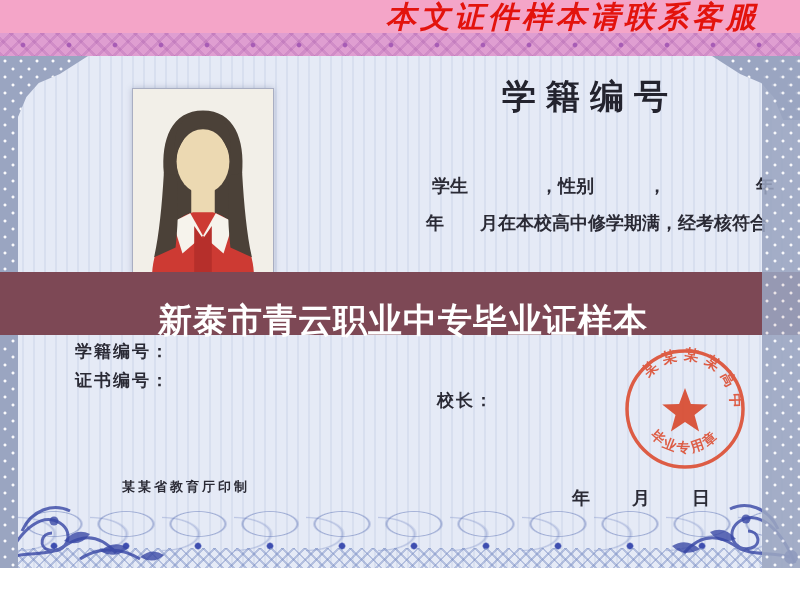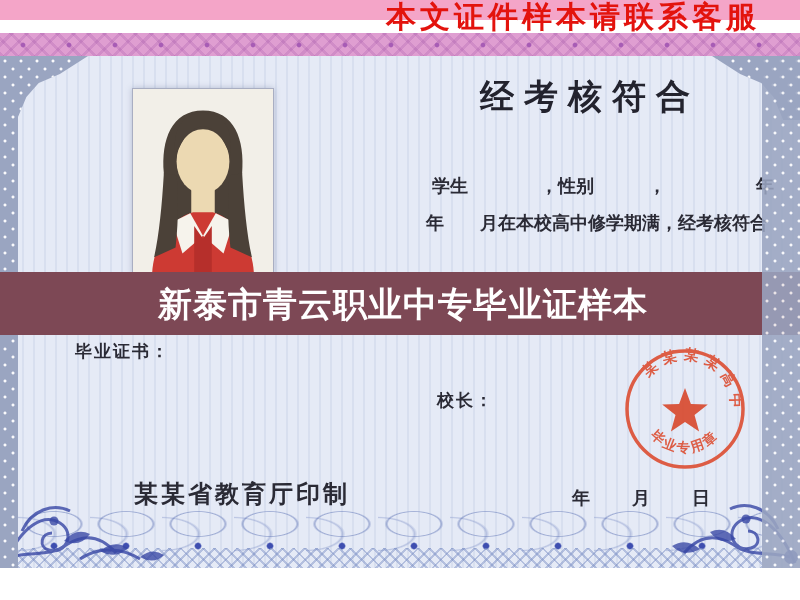--- a/index.html
+++ b/index.html
@@ -3,22 +3,22 @@
 <meta charset="utf-8">
 <style>
   html,body{margin:0;padding:0;}
   body{
     width:800px;height:600px;position:relative;overflow:hidden;
     background:#ffffff;
     font-family:"Liberation Serif","DejaVu Serif",serif;
   }
   
   .top-banner{
-    position:absolute;left:0;top:0;width:800px;height:20px;
-    background:#f4a5c8;z-index:10;
+    position:absolute;left:0;top:0;width:800px;height:33px;
+    background:#f4a5c8;z-index:10;font-style:italic;
   }
   .top-banner .txt{
     position:absolute;right:40px;top:0;line-height:34px;
     font-size:30px;letter-spacing:4px;color:#e3130d;font-weight:bold;
     white-space:nowrap;
   }
   .pink-band{
     position:absolute;left:0;top:33px;width:800px;height:23px;z-index:9;
     background-color:#df9ed1;
     background-image:
@@ -67,35 +67,35 @@
   }
   .body-lines .bline:nth-child(1){padding-left:32px;}
   .body-lines .bline:nth-child(2){padding-left:26px;}
   .body-lines .bline:nth-child(3){padding-left:0;}
   
   .overlay-banner{
     position:absolute;left:0;top:216px;width:800px;height:63px;
     background:#7d4855;z-index:5;
   }
   .overlay-banner .txt{
-    position:absolute;left:158px;top:0;line-height:64px;
+    position:absolute;left:158px;top:16px;line-height:64px;
     font-family:"Liberation Sans","DejaVu Sans",sans-serif;
     font-size:34px;font-weight:800;color:#ffffff;letter-spacing:1px;
     white-space:nowrap;
   }
   
   .label{
     position:absolute;font-size:17px;font-weight:bold;color:#2a2a35;
     letter-spacing:2px;z-index:2;white-space:nowrap;
   }
   .lbl-regno{left:75px;top:284px;}
   .lbl-certno{left:75px;top:313px;}
   .lbl-principal{left:437px;top:333px;text-align:center;}
   .lbl-schoolseal{left:583px;top:333px;}
-  .lbl-printer{left:134px;top:422px;font-size:24px;letter-spacing:3px;}
+  .lbl-printer{left:122px;top:422px;font-size:13px;letter-spacing:3px;}
   .lbl-date{left:572px;top:430px;font-size:18px;}
   
   .seal{position:absolute;left:622px;top:290px;width:126px;height:126px;z-index:4;opacity:.92;}
   
   .guilloche{
     position:absolute;left:18px;right:38px;top:448px;height:64px;z-index:1;
     background-image:
       radial-gradient(circle 5px at 36px 42px, #3e4eb0 50%, rgba(62,78,176,.45) 68%, transparent 78%),
       radial-gradient(ellipse 44px 20px at 36px 20px, transparent 58%, rgba(104,124,186,.55) 62%, transparent 67%),
       radial-gradient(ellipse 58px 26px at 0px 30px, transparent 59%, rgba(140,156,205,.5) 63%, transparent 68%);
@@ -120,21 +120,21 @@
 </div>
 <div class="pink-band"></div>
 
 <div class="certificate">
 
   <div class="lace lace-left"></div>
   <div class="lace lace-right"></div>
   <div class="lace lace-corner tl"></div>
   <div class="lace lace-corner tr"></div>
 
-  <div class="cert-title">经考核符合</div>
+  <div class="cert-title">学籍编号</div>
 
   <div class="photo">
     <svg viewBox="0 0 140 188" aria-hidden="true">
       <rect width="140" height="188" fill="#f2efe8"></rect>
       <path d="M70,22 C38,22 27,52 30,86 C32,114 37,136 32,162 L54,152 L86,152 L108,162 C103,136 108,114 110,86 C113,52 102,22 70,22 Z" fill="#4b4138"></path>
       <ellipse cx="70" cy="74" rx="27" ry="33" fill="#ecd9b2"></ellipse>
       <path d="M70,24 C46,26 39,44 42,68 C50,50 56,40 70,38 C84,40 90,50 98,68 C101,44 94,26 70,24 Z" fill="#4b4138"></path>
       <rect x="58" y="96" width="24" height="32" fill="#ecd9b2"></rect>
       <path d="M18,188 C20,156 38,132 60,126 L80,126 C102,132 120,156 122,188 Z" fill="#cd3a33"></path>
       <path d="M57,127 L70,150 L49,168 L39,136 Z" fill="#f6f3ec"></path>
@@ -147,21 +147,22 @@
 
   <div class="body-lines">
     <div class="bline">学生　　　　，性别　　　，　　　　　年</div>
     <div class="bline">年　　月在本校高中修学期满，经考核符合</div>
   </div>
 
   <div class="overlay-banner">
     <div class="txt">新泰市青云职业中专毕业证样本</div>
   </div>
 
-  <div class="label lbl-regno">毕业证书：</div>
+  <div class="label lbl-regno">学籍编号：</div>
+  <div class="label lbl-certno">证书编号：</div>
   <div class="label lbl-principal">校长：</div>
 
   <div class="seal">
     <svg viewBox="0 0 126 126">
       <circle cx="63" cy="63" r="58" fill="none" stroke="#dd5136" stroke-width="3.5"></circle>
       <path id="arcTop" d="M 20,76 A 46,46 0 1 1 106,76" fill="none"></path>
       <text font-size="14.5" fill="#dd5136" font-weight="bold" letter-spacing="6">
         <textPath href="#arcTop" startOffset="26%">某某某某高中</textPath>
       </text>
       <polygon fill="#d84b30" points="63,42 68.9,57.9 85.8,58.6 72.5,69.1 77.1,85.4 63,76 48.9,85.4 53.5,69.1 40.2,58.6 57.1,57.9"></polygon>

